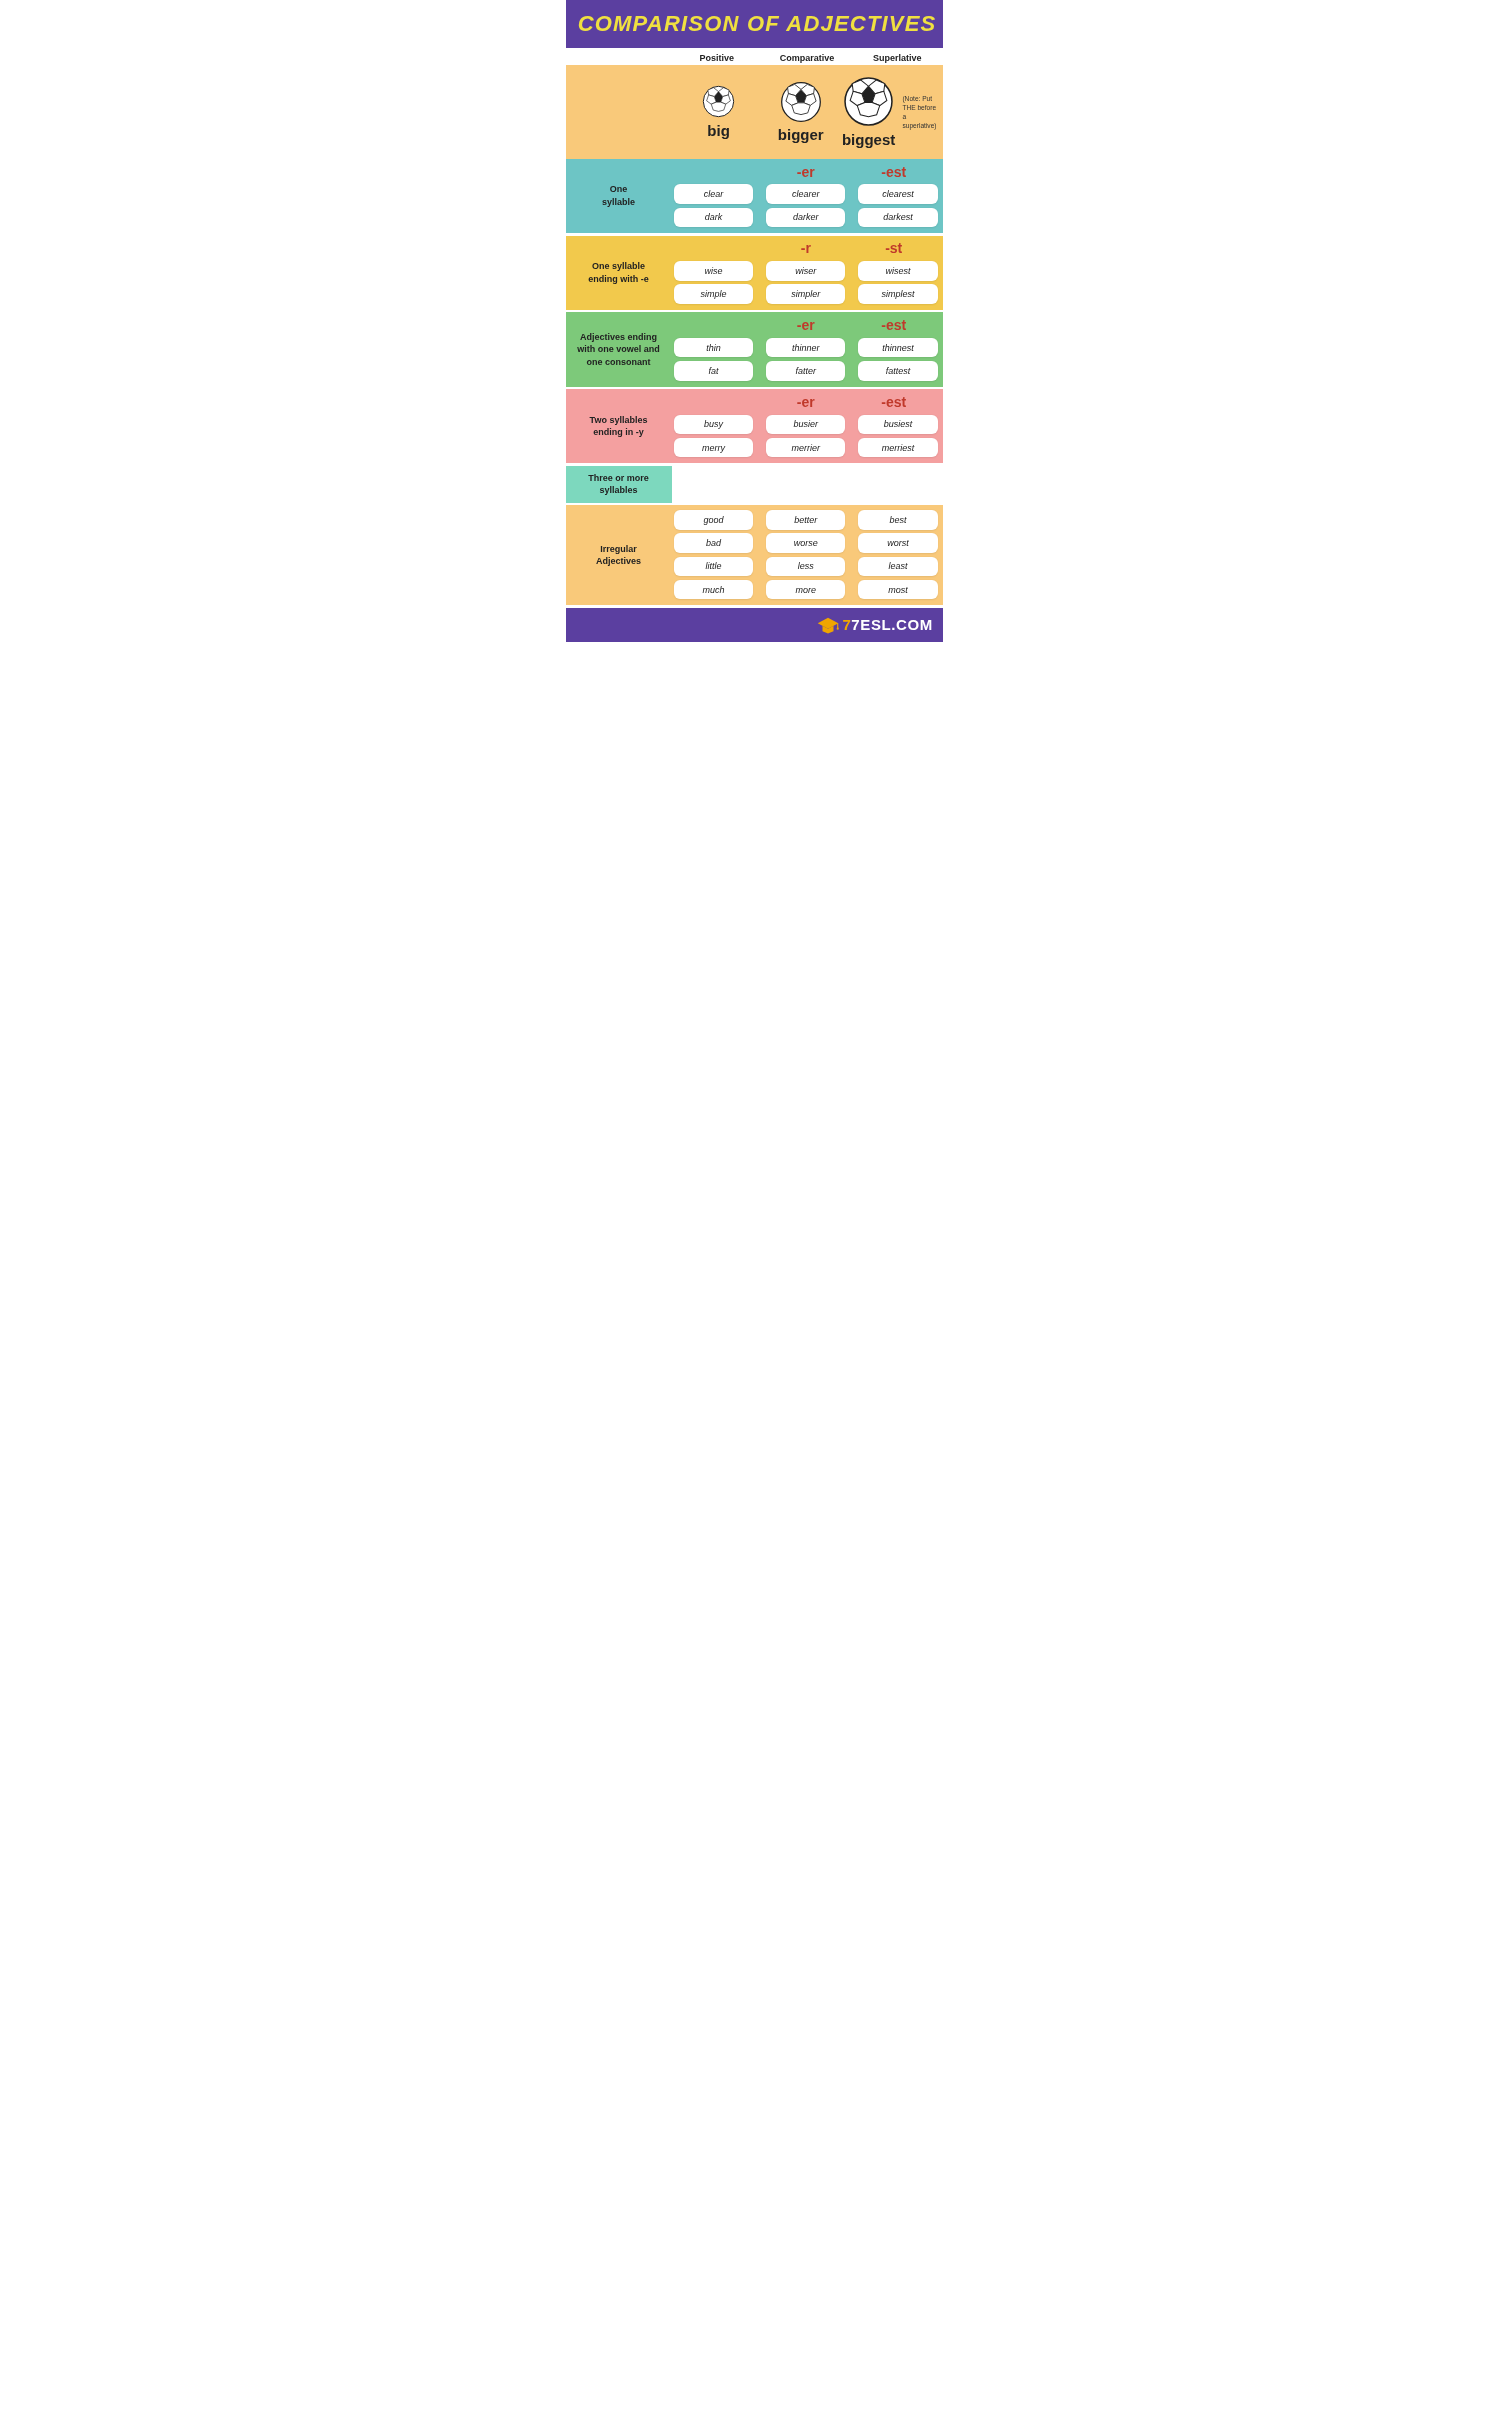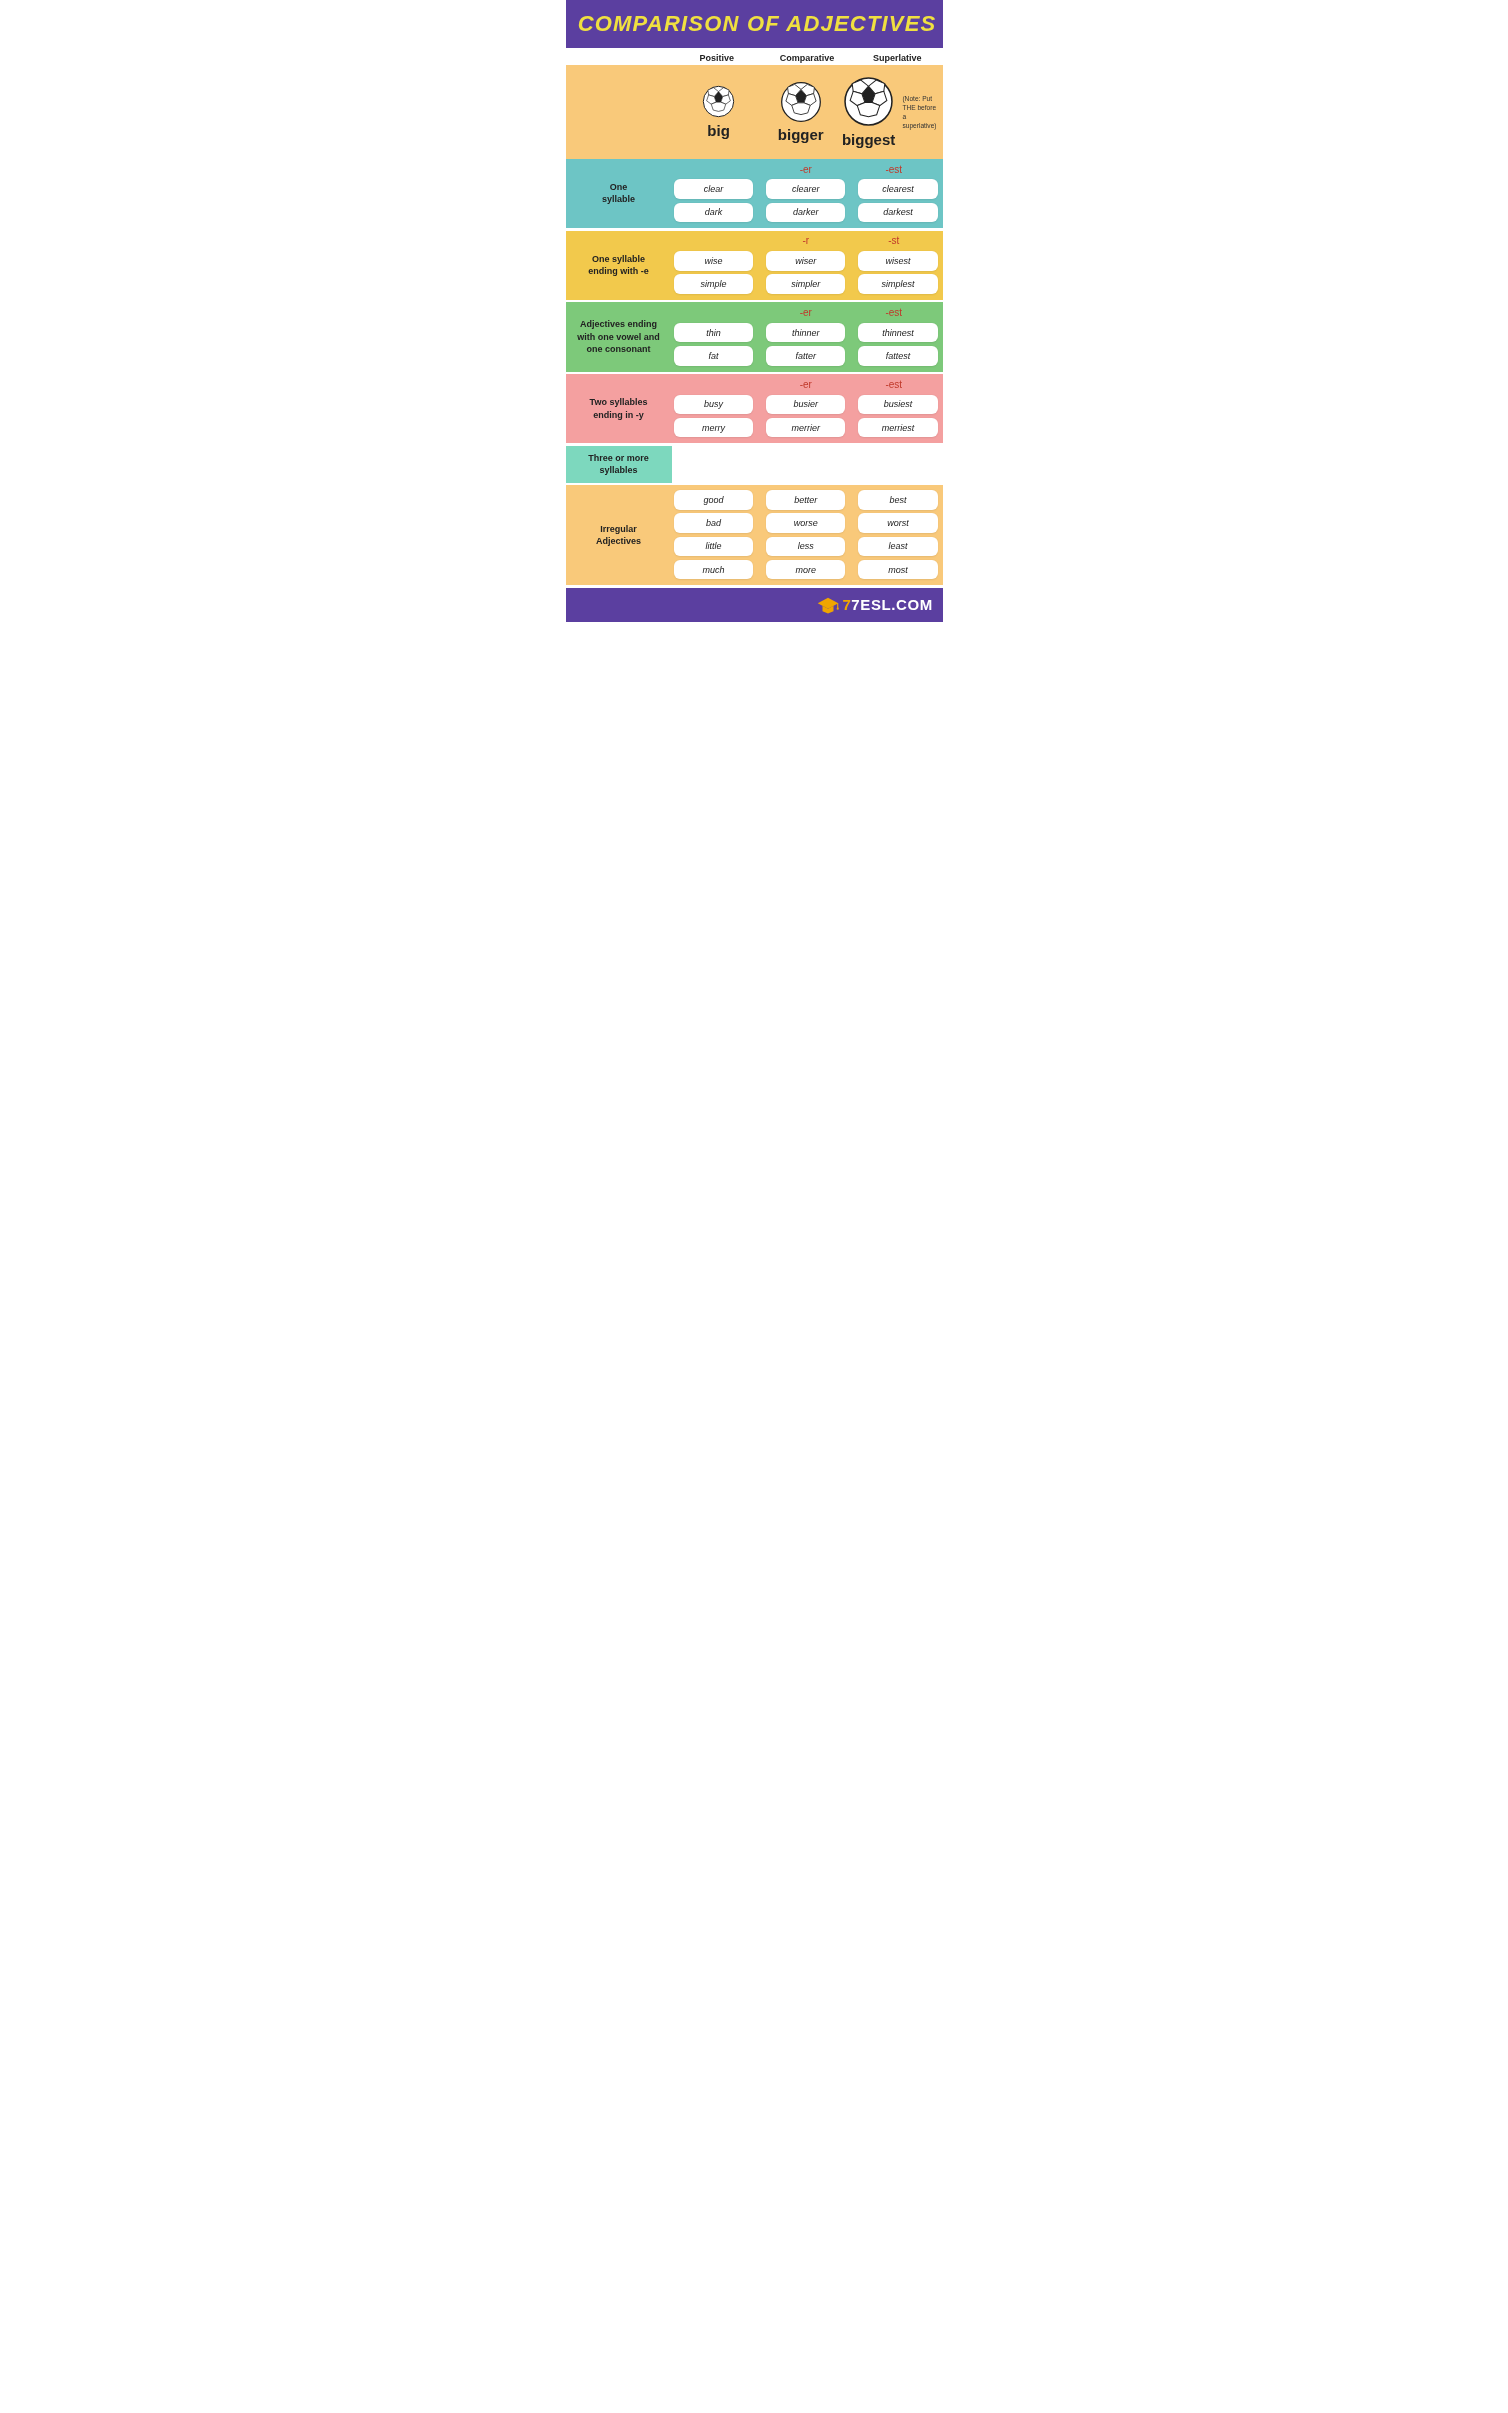--- a/index.html
+++ b/index.html
@@ -98,22 +98,22 @@
       display: flex;
       flex-direction: column;
       padding: 4.8px 4.8px 6px 2.4px;
       gap: 3.6px;
     }
 
     .suffix-row {
       display: grid;
       grid-template-columns: 1fr 1fr 1fr;
       text-align: center;
-      font-weight: normal;
-      font-size: 10px;
+      font-weight: bold;
+      font-size: 14px;
       color: #c0392b;
       margin-bottom: 1.2px;
     }
 
     .words-row {
       display: grid;
       grid-template-columns: 1fr 1fr 1fr;
       gap: 13px;
       font-style: italic;
     }

